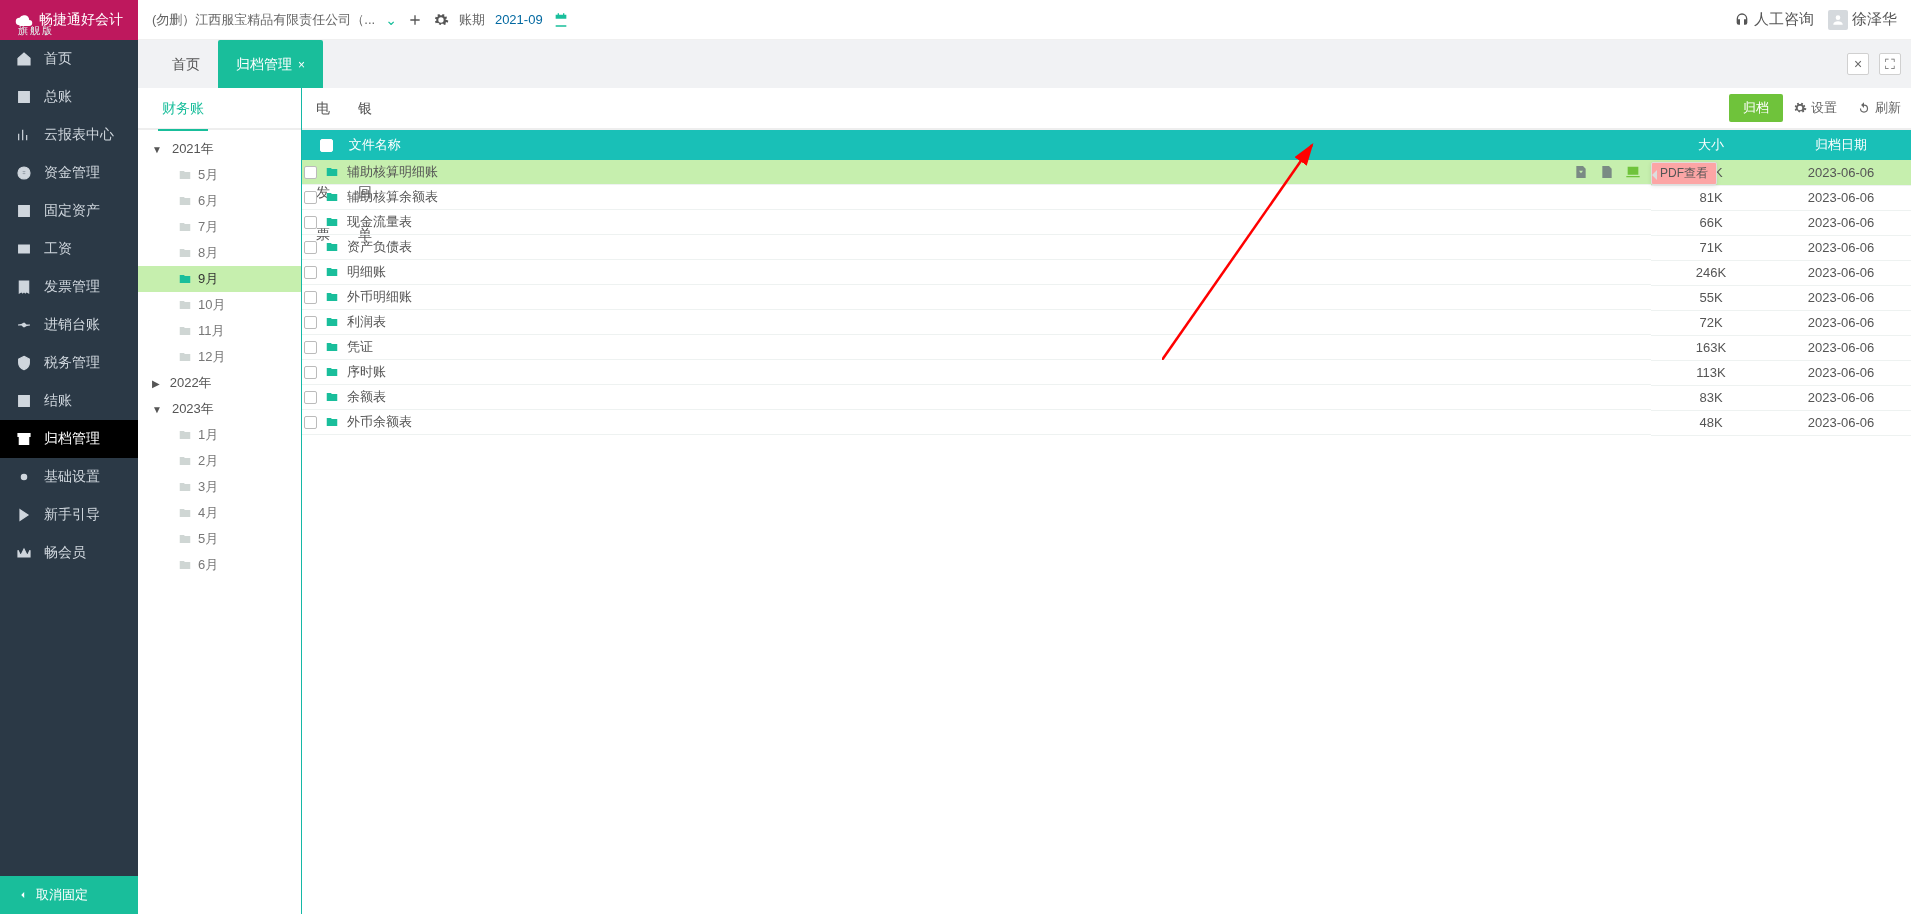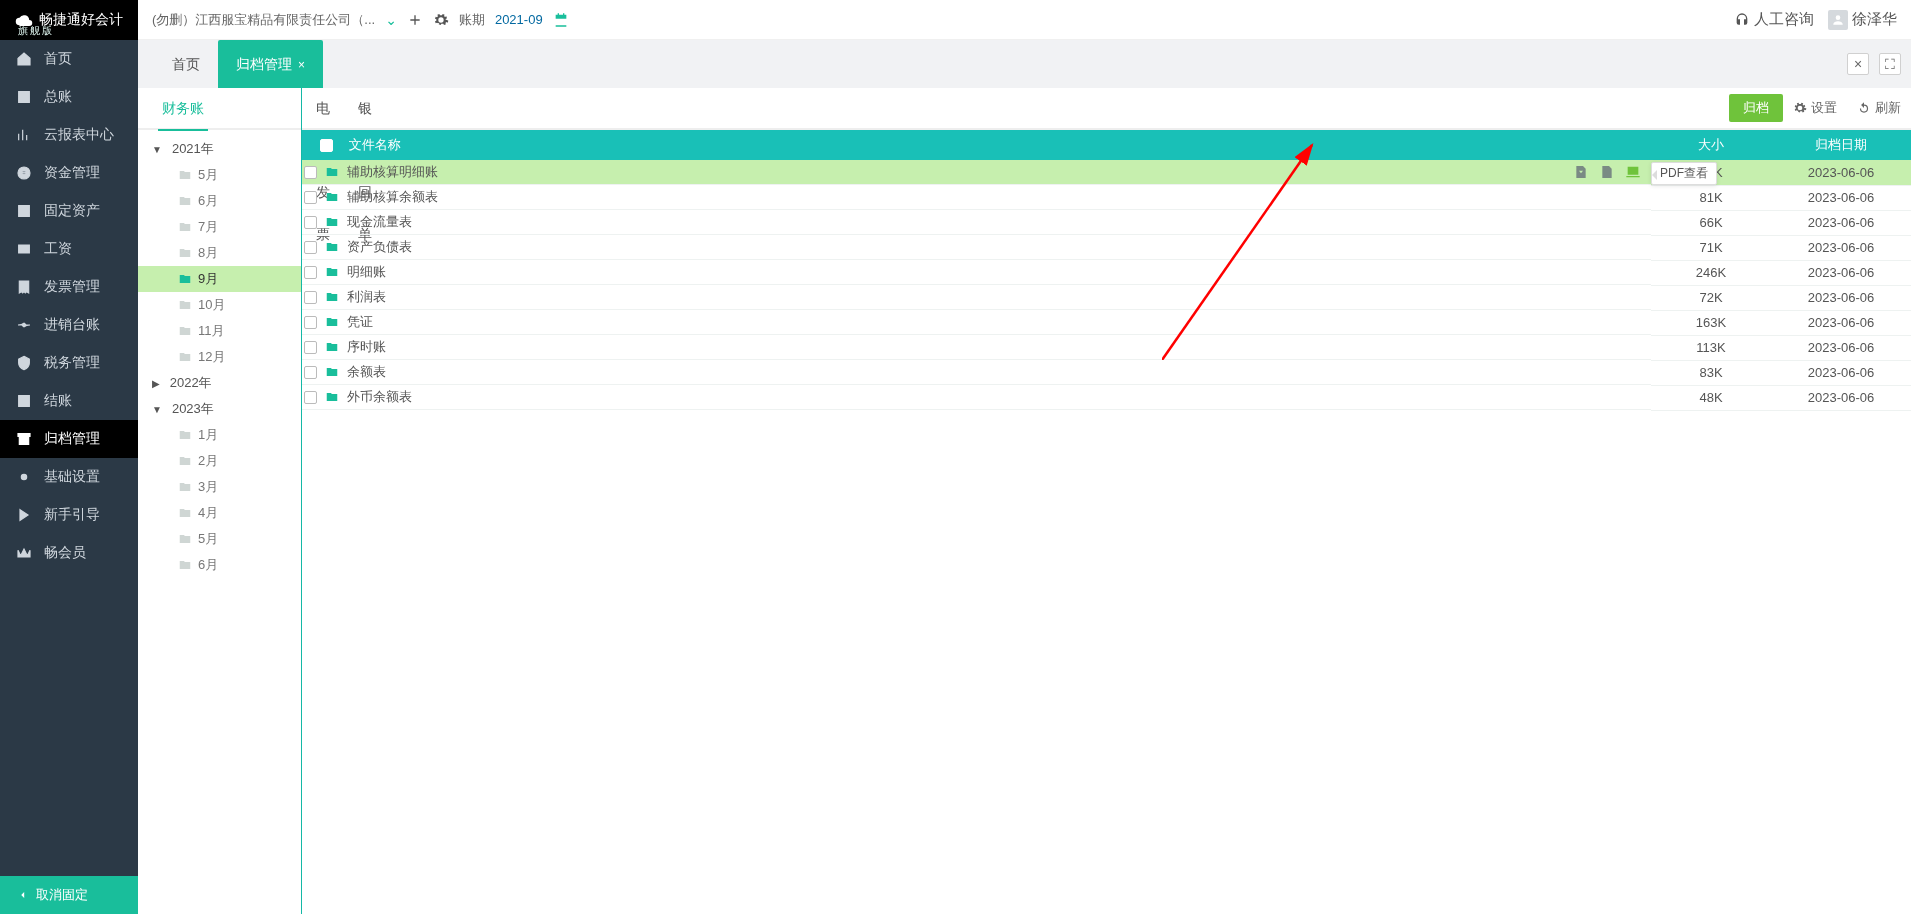--- a/index.html
+++ b/index.html
@@ -1,21 +1,21 @@
 <!DOCTYPE html>
 <html><head>
 <meta charset="utf-8">
 <style>
   * { box-sizing: border-box; margin: 0; padding: 0; }
   html, body { width: 100%; height: 100%; font-family: "Microsoft YaHei", Arial, sans-serif; font-size: 14px; color: #333; background: #fff; }
   body { display: flex; overflow: hidden; }
 
   
   .sidebar { width: 138px; background: #2b3946; color: #cfd6dd; display: flex; flex-direction: column; flex-shrink: 0; }
-  .brand { height: 40px; background: #000000; color: #fff; display: flex; align-items: center; justify-content: center; font-size: 14px; gap: 6px; position: relative; }
+  .brand { height: 40px; background: #be185d; color: #fff; display: flex; align-items: center; justify-content: center; font-size: 14px; gap: 6px; position: relative; }
   .brand .sub { position: absolute; bottom: 2px; left: 18px; font-size: 10px; color: #e0f7f1; letter-spacing: 2px; }
   .brand svg { width: 18px; height: 18px; }
   .nav { flex: 1; overflow-y: auto; }
   .nav-item { height: 38px; display: flex; align-items: center; gap: 12px; padding: 0 16px; font-size: 14px; color: #cfd6dd; cursor: pointer; }
   .nav-item.active { background: #000; color: #fff; }
   .nav-item svg { width: 16px; height: 16px; flex-shrink: 0; fill: currentColor; }
   .pin-bar { height: 38px; background: #19be9b; color: #fff; display: flex; align-items: center; gap: 6px; padding: 0 16px; font-size: 13px; cursor: pointer; }
   .pin-bar svg { width: 14px; height: 14px; fill: #fff; }
 
   
@@ -76,21 +76,21 @@
   .tbl tbody td { border-bottom: 1px solid #eef2f1; height: 25px; font-size: 13px; color: #555; padding: 0 10px; }
   .tbl tbody tr.hover-row td { background: #c6efae; }
   .tbl td.col-name { display: flex; align-items: center; gap: 8px; padding-left: 2px; height: 25px; }
   .tbl td.col-size { text-align: center; }
   .tbl td.col-date { text-align: center; }
   .chk { width: 13px; height: 13px; border: 1px solid #bbb; background: #fff; border-radius: 2px; flex-shrink: 0; cursor: pointer; }
   .chk.hdr { border-color: #fff; }
   .file-ico { width: 14px; height: 14px; fill: #19be9b; flex-shrink: 0; }
   .row-actions { margin-left: auto; display: flex; gap: 10px; color: #7a8a84; align-items: center; position: relative; }
   .row-actions svg { width: 16px; height: 16px; fill: currentColor; cursor: pointer; }
-  .tooltip { position: absolute; left: 78px; top: -2px; background: #ffffff; border: 1px solid #ddd; padding: 2px 8px; font-size: 12px; color: #555; white-space: nowrap; box-shadow: 0 1px 4px rgba(0,0,0,.1); border-radius: 2px; }
+  .tooltip { position: absolute; left: 78px; top: -2px; background: #fca5a5; border: 1px solid #ddd; padding: 2px 8px; font-size: 12px; color: #555; white-space: nowrap; box-shadow: 0 1px 4px rgba(0,0,0,.1); border-radius: 2px; }
   .tooltip::before { content: ""; position: absolute; left: -5px; top: 7px; border: 5px solid transparent; border-right-color: #ddd; }
 
   
   .arrow-svg { position: absolute; pointer-events: none; z-index: 50; }
 
   
   ::-webkit-scrollbar { width: 8px; height: 8px; }
   ::-webkit-scrollbar-thumb { background: #c8c8c8; border-radius: 4px; }
 </style>
 </head>
@@ -454,20 +454,32 @@
     </td>
     <td class="col-size">246K</td>
     <td class="col-date">2023-06-06</td>
               </tr>
               <tr>
     <td class="col-name">
       <span class="chk"></span>
       <svg class="file-ico" viewBox="0 0 24 24">
                     <path d="M3 5h7l2 2h9v12H3z"></path>
                   </svg>
+      <span>外币明细账</span>
+
+    </td>
+    <td class="col-size">55K</td>
+    <td class="col-date">2023-06-06</td>
+              </tr>
+              <tr>
+    <td class="col-name">
+      <span class="chk"></span>
+      <svg class="file-ico" viewBox="0 0 24 24">
+                    <path d="M3 5h7l2 2h9v12H3z"></path>
+                  </svg>
       <span>利润表</span>
 
     </td>
     <td class="col-size">72K</td>
     <td class="col-date">2023-06-06</td>
               </tr>
               <tr>
     <td class="col-name">
       <span class="chk"></span>
       <svg class="file-ico" viewBox="0 0 24 24">

